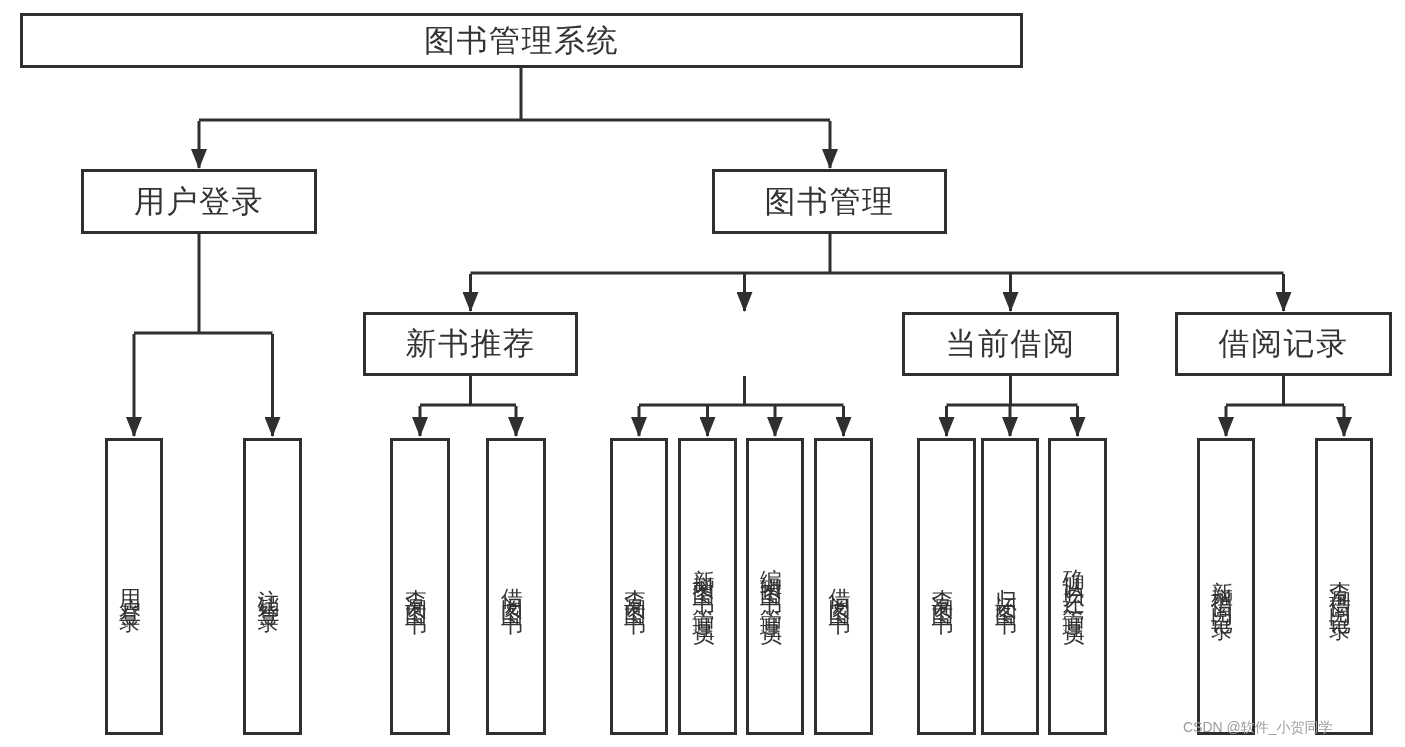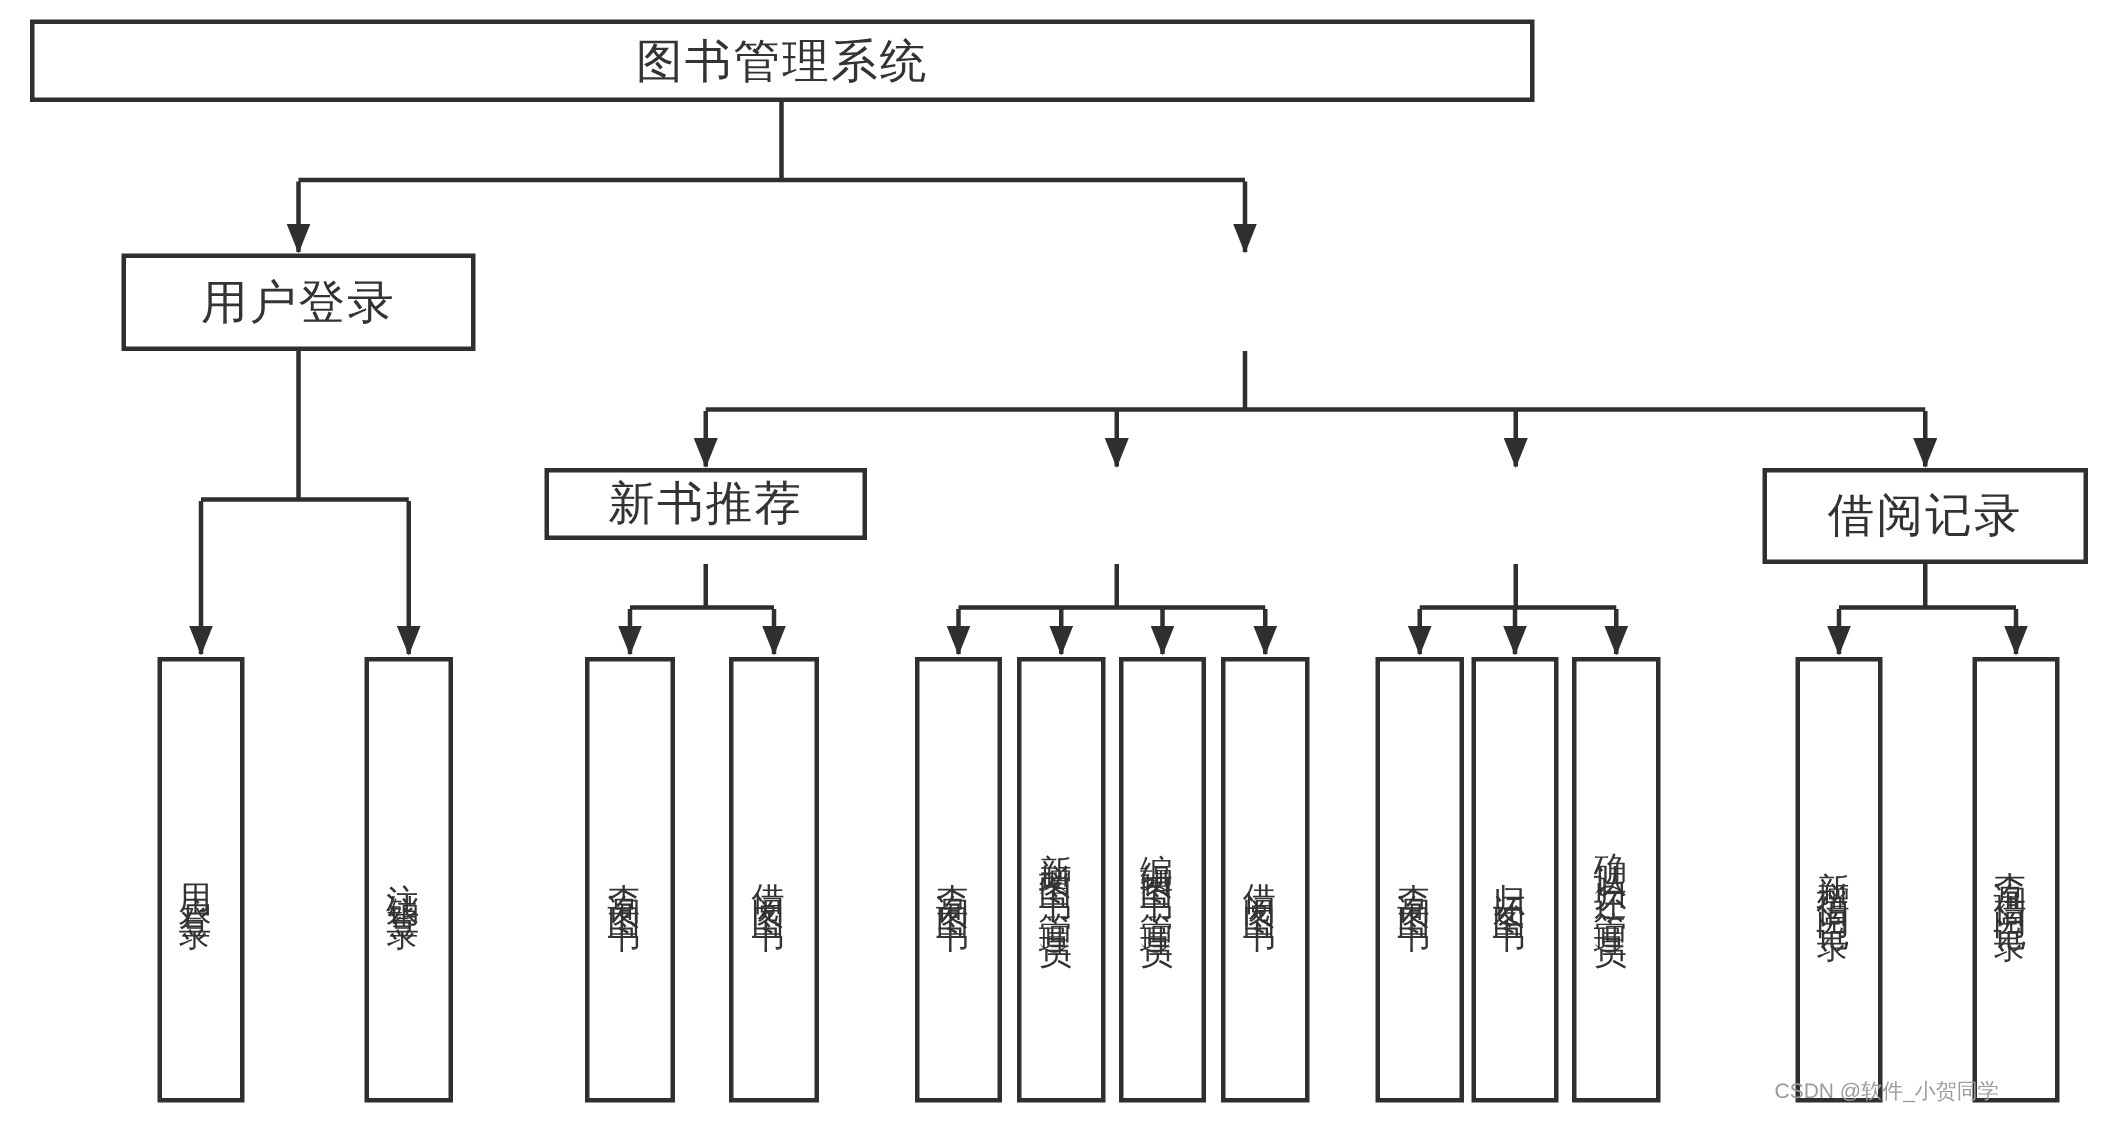--- a/index.html
+++ b/index.html
@@ -121,23 +121,29 @@
     </g>
   </svg>
 
   <div class="box hbox" style="left:20px;top:13px;width:1003px;height:55px">
     <span>图书管理系统</span>
   </div>
 
   <div class="box hbox" style="left:81px;top:169px;width:236px;height:65px">
     <span>用户登录</span>
   </div>
+  <div class="box hbox" style="left:712px;top:169px;width:235px;height:65px">
+    <span>图书管理</span>
+  </div>
 
-  <div class="box hbox" style="left:363px;top:312px;width:215px;height:48px">
+  <div class="box hbox" style="left:363px;top:312px;width:215px;height:64px">
     <span>新书推荐</span>
+  </div>
+  <div class="box hbox" style="left:902px;top:312px;width:217px;height:64px">
+    <span>当前借阅</span>
   </div>
   <div class="box hbox" style="left:1175px;top:312px;width:217px;height:64px">
     <span>借阅记录</span>
   </div>
 
   <div class="box vbox" style="left:105px;top:438px;width:58px;height:297px">
     <span class="vtext">用户登录</span>
   </div>
   <div class="box vbox" style="left:243px;top:438px;width:59px;height:297px">
     <span class="vtext">注销登录</span>

